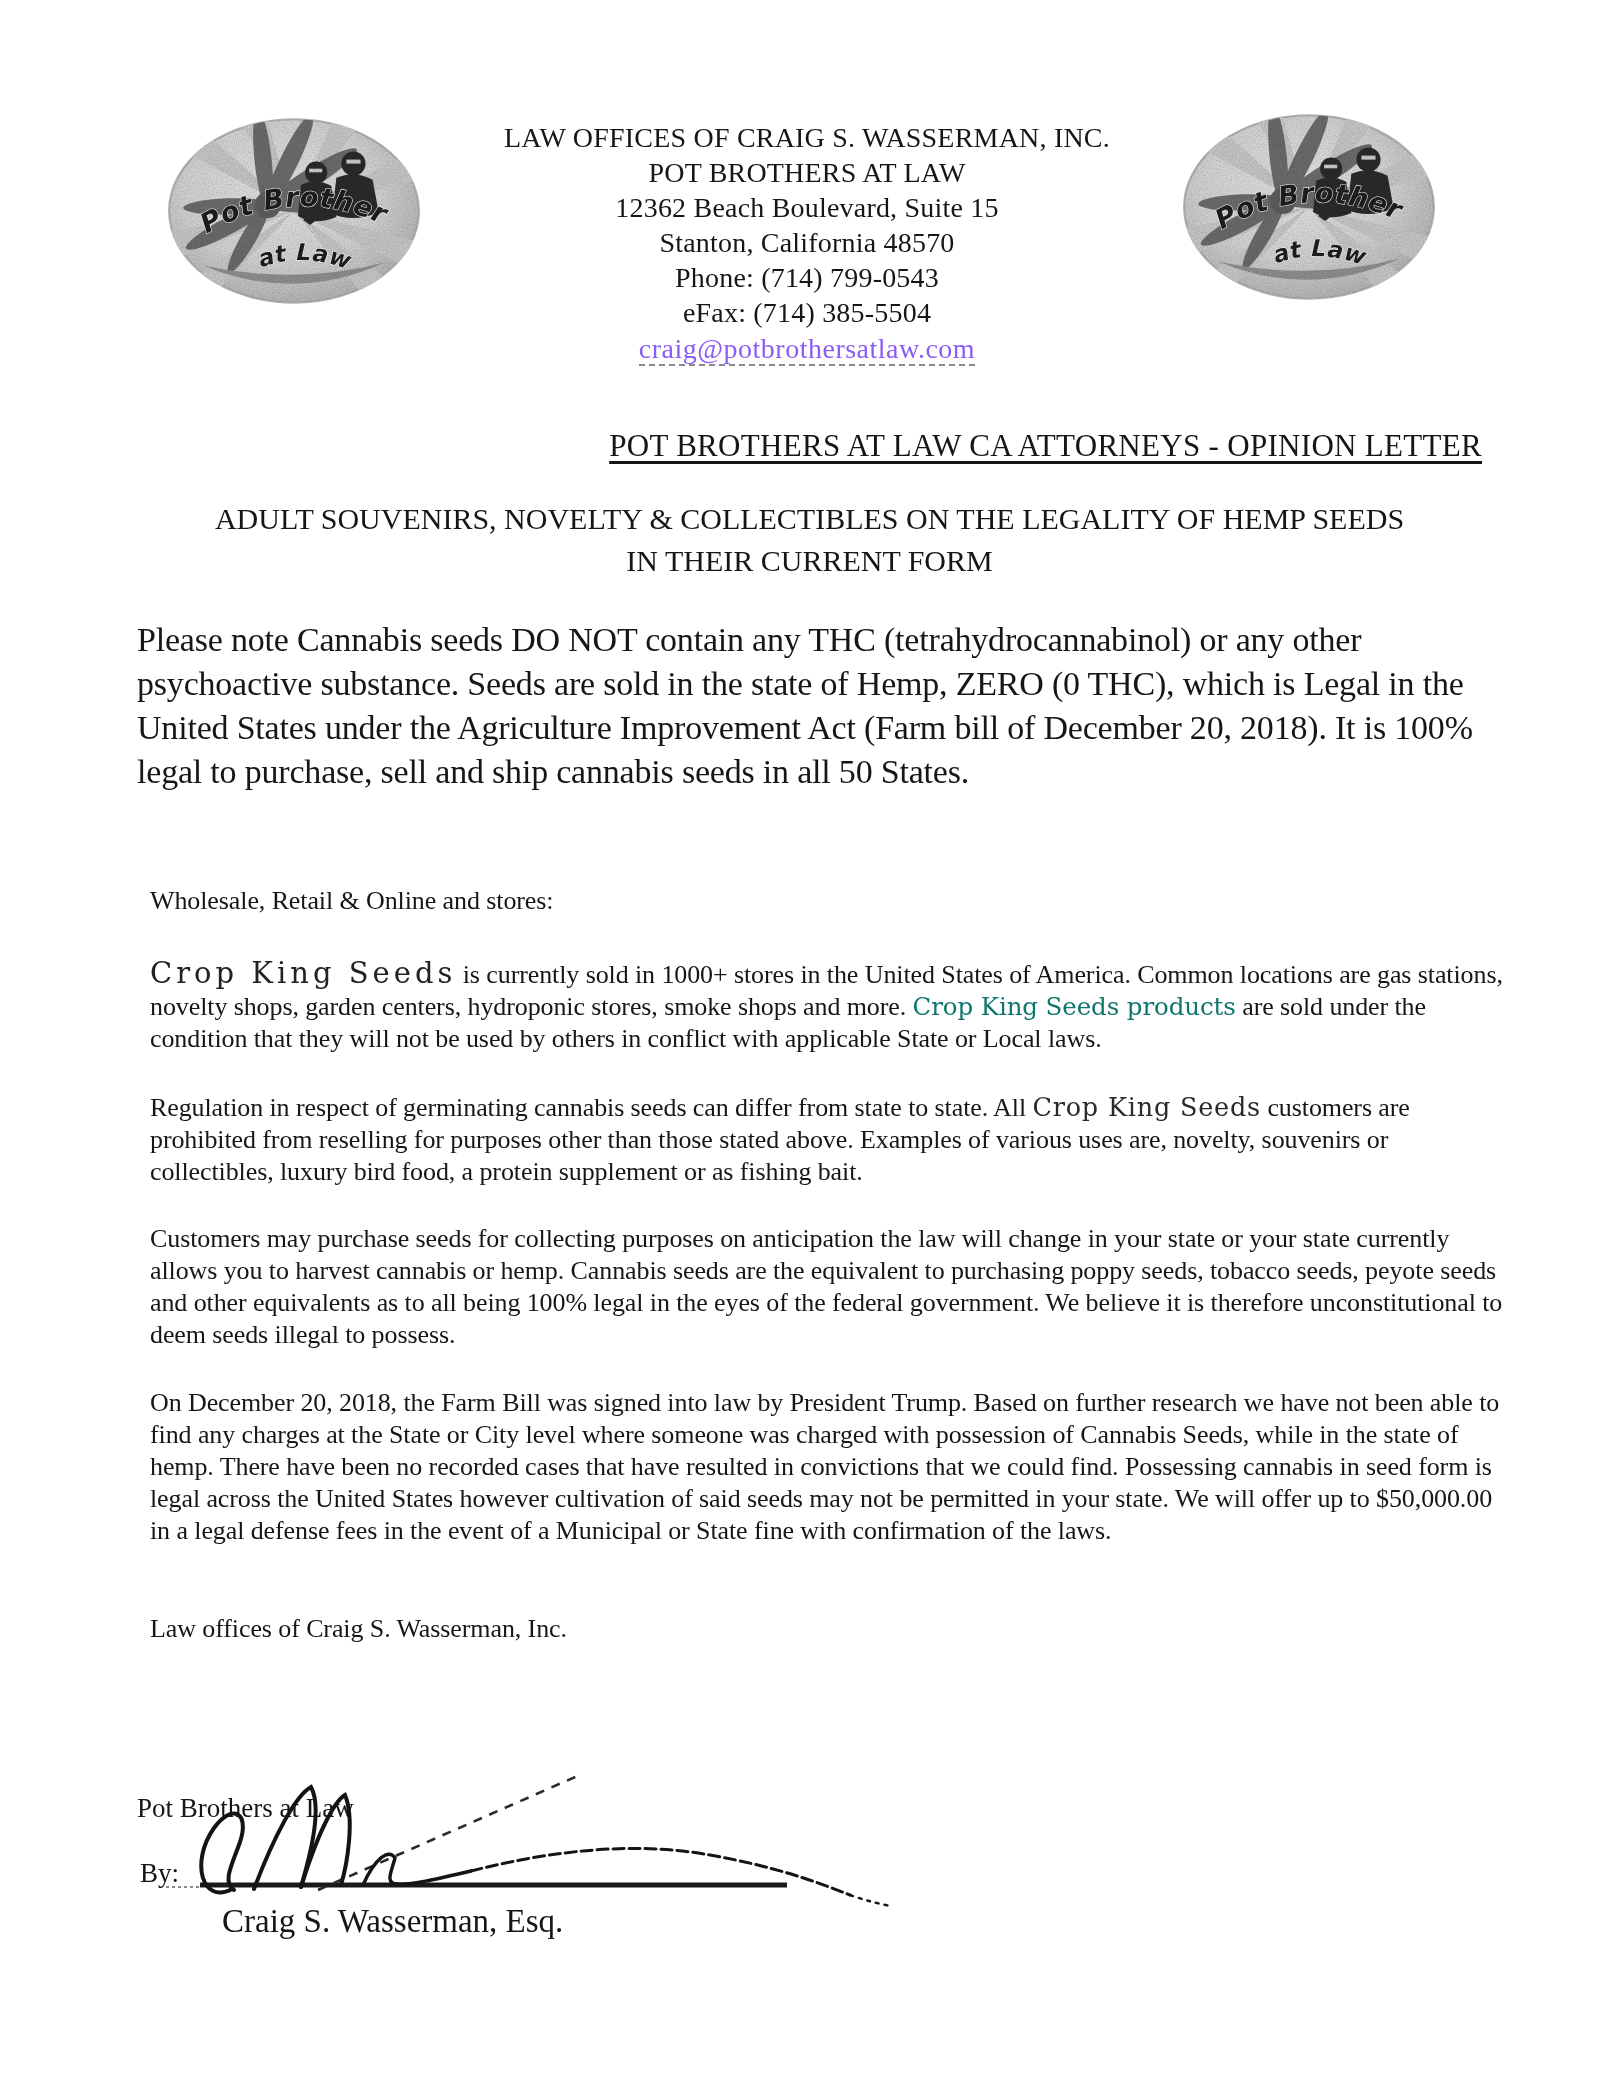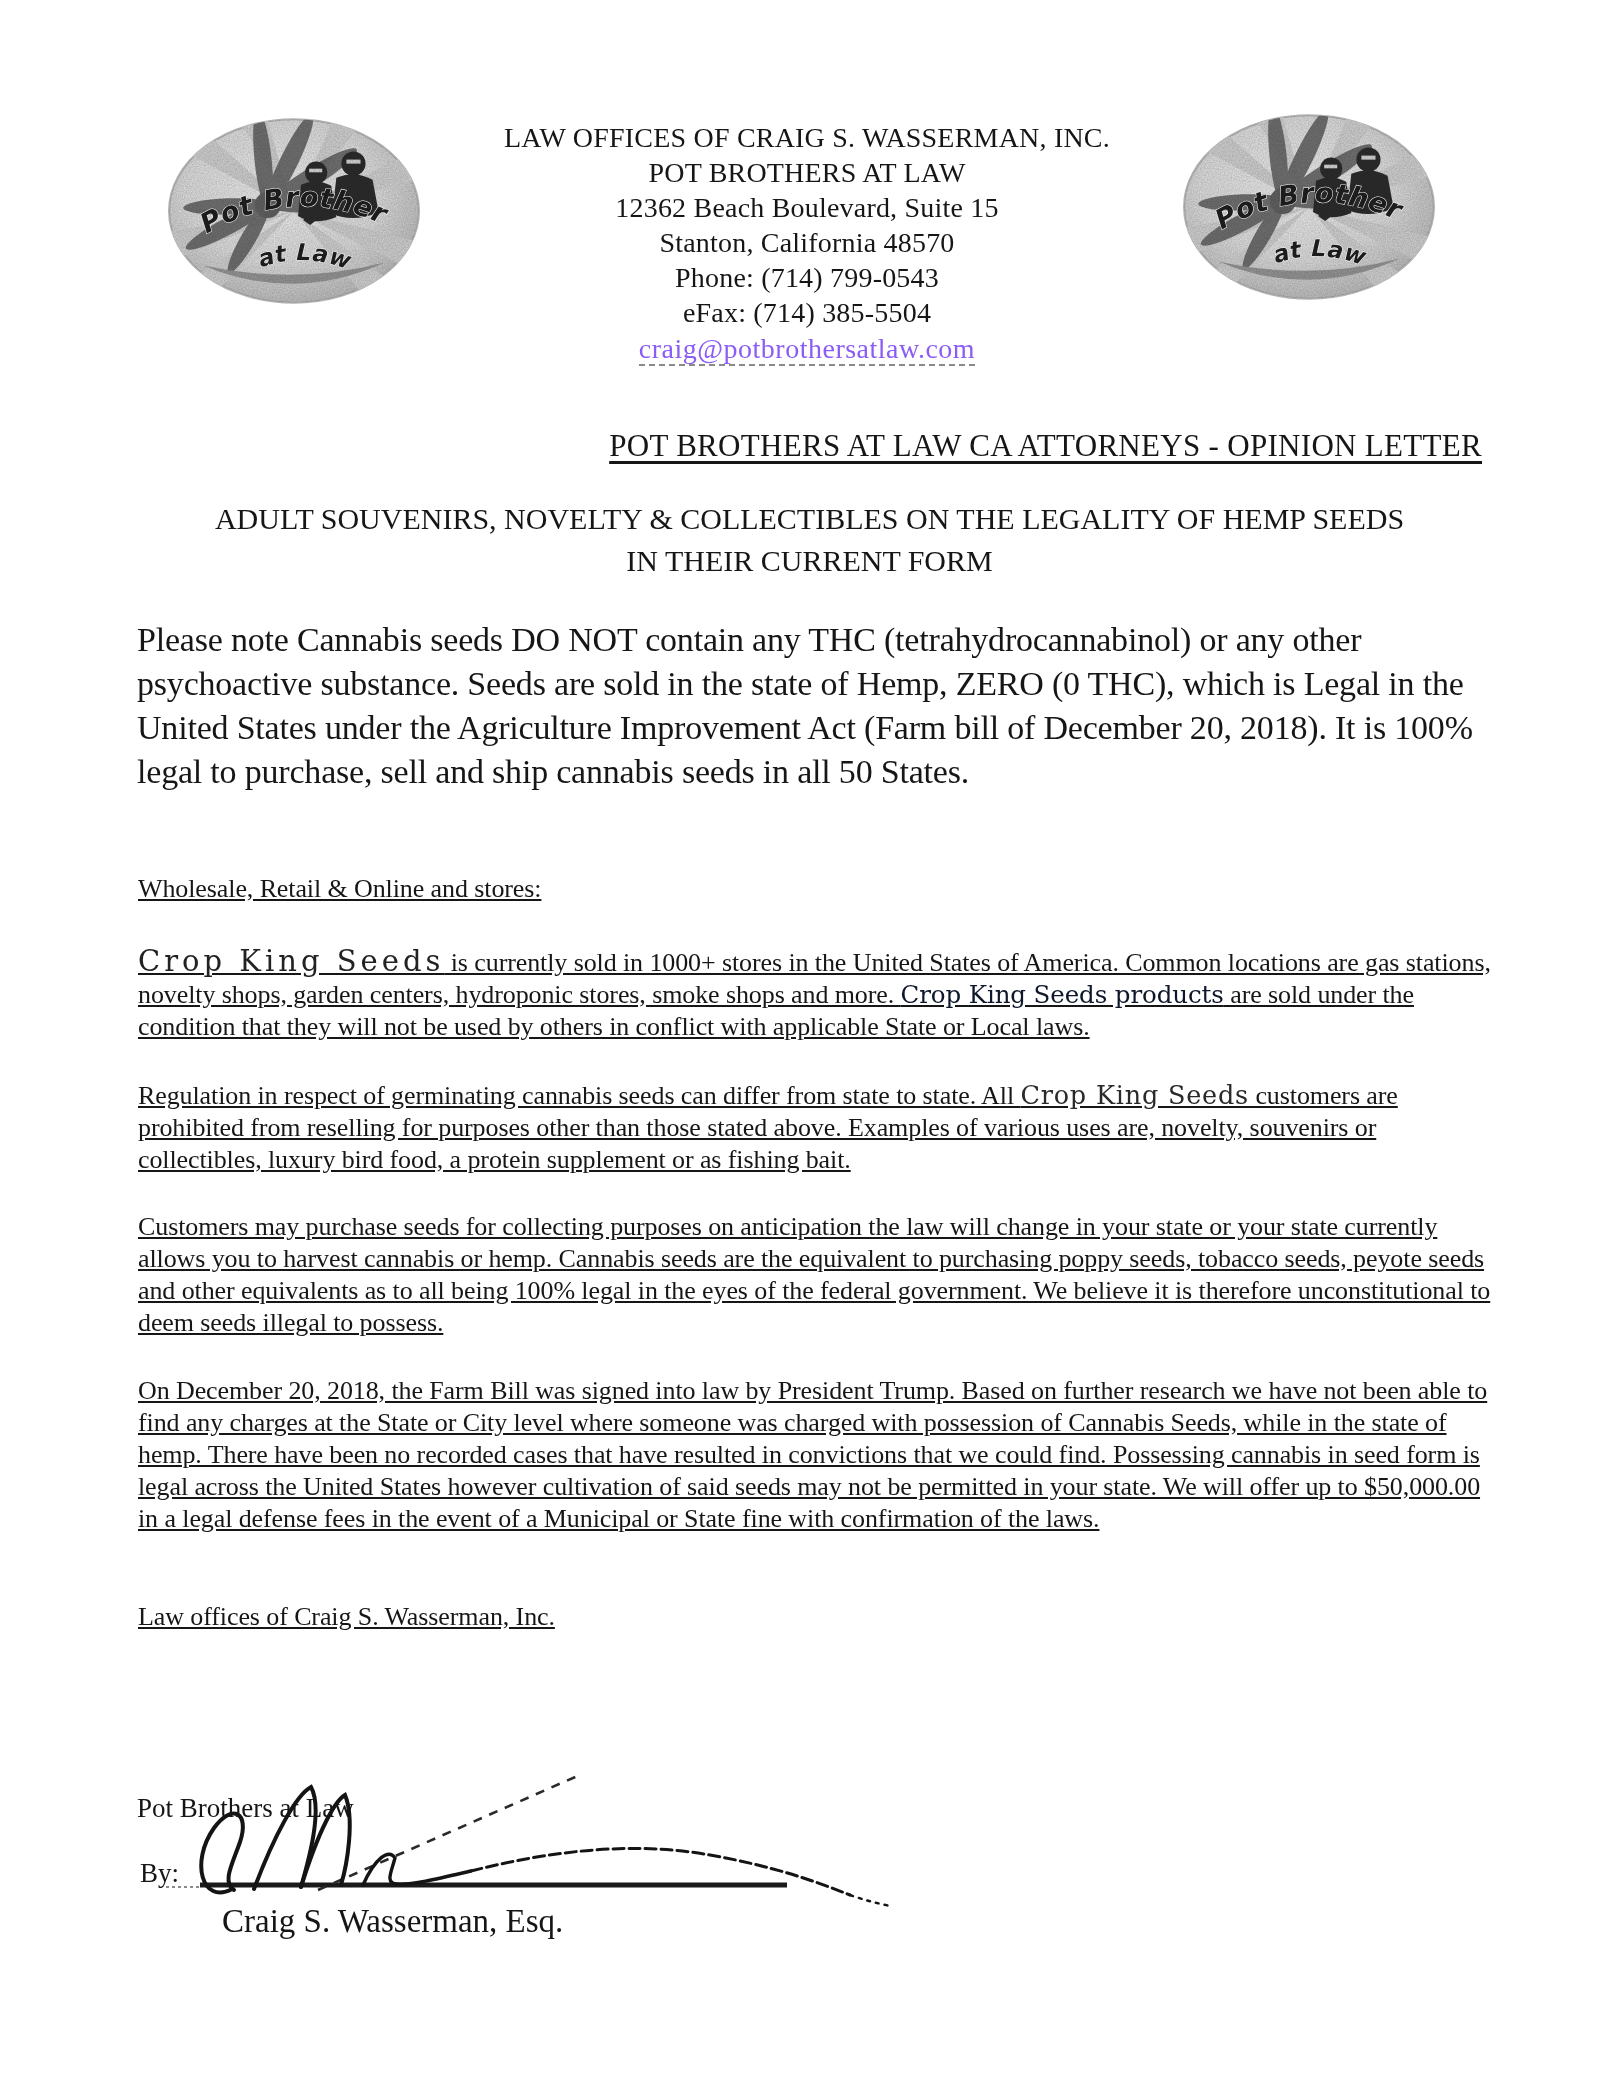--- a/index.html
+++ b/index.html
@@ -58,39 +58,38 @@
     font-weight: normal;
     font-size: 34px; line-height: 44px;
     letter-spacing: -0.2px;
   }
   
   .bodyblock {
     position: absolute;
     left: 137px; width: 1355px;
     font-size: 26px; line-height: 32px;
     letter-spacing: -0.1px;
-    margin: 1px;
-    text-decoration: underline;
+    margin: 13px;
   }
   .intro-line   { top: 872px; }
   .para-1       { top: 944px; }
   .para-2       { top: 1078px; }
   .para-3       { top: 1210px; }
   .para-4       { top: 1374px; }
   .closing-line { top: 1600px; }
   .brand-lg {
     font-family: "DejaVu Serif", serif;
     font-size: 29px;
     letter-spacing: 4px;
     color: #222222;
   }
   .brand-sm {
     font-family: "DejaVu Serif", serif;
     font-size: 24.5px;
-    color: #0f172a;
+    color: #0f766e;
   }
   .brand-md {
     font-family: "DejaVu Serif", serif;
     font-size: 25.5px;
     letter-spacing: 0.8px;
     color: #2a2a2a;
   }
   
   .sig-org  { position: absolute; left: 137px; top: 1793px; font-size: 27px; }
   .sig-by   { position: absolute; left: 140px; top: 1858px; font-size: 27px; }

